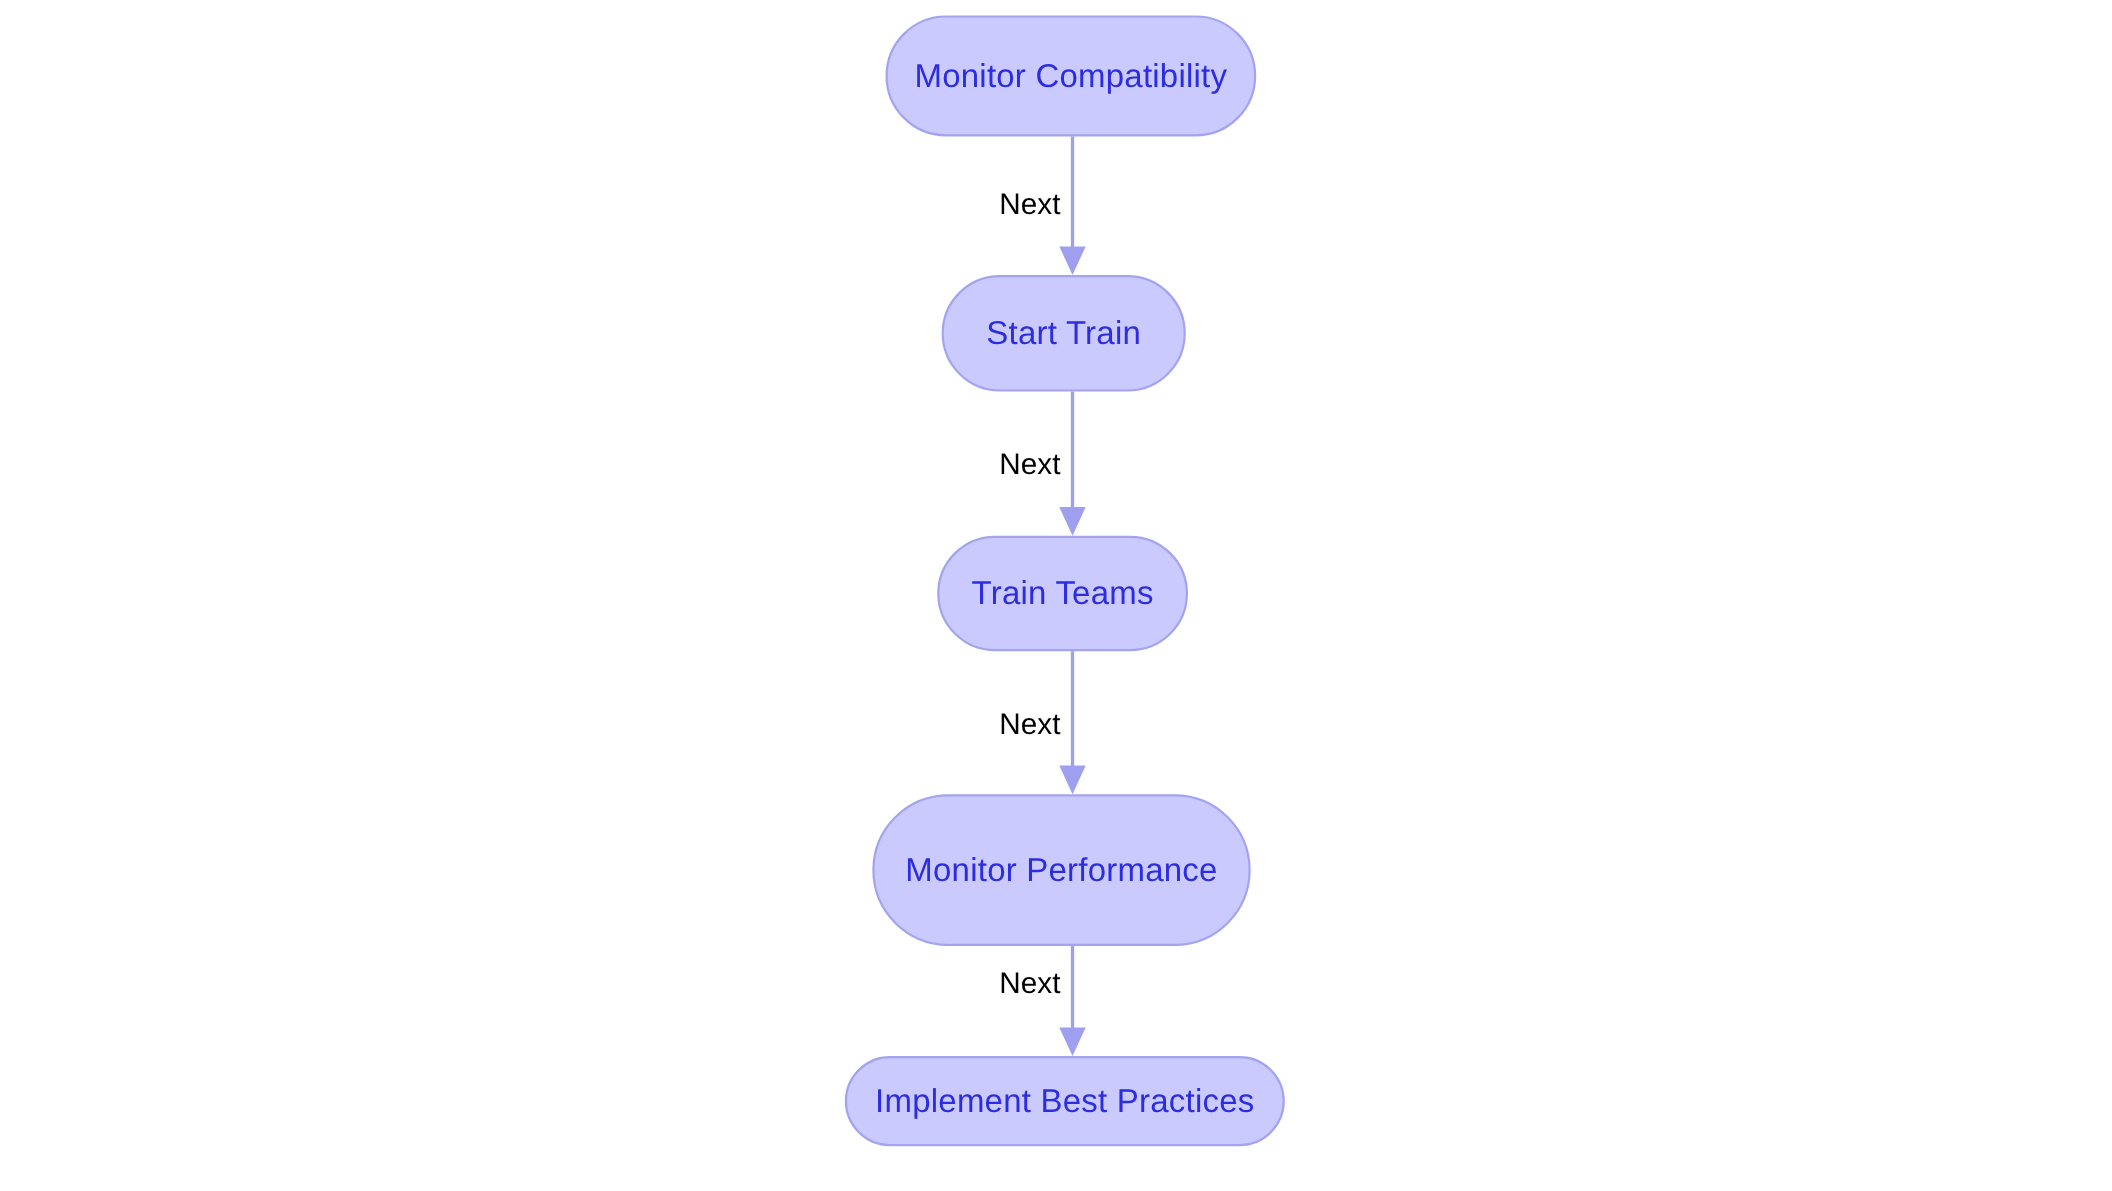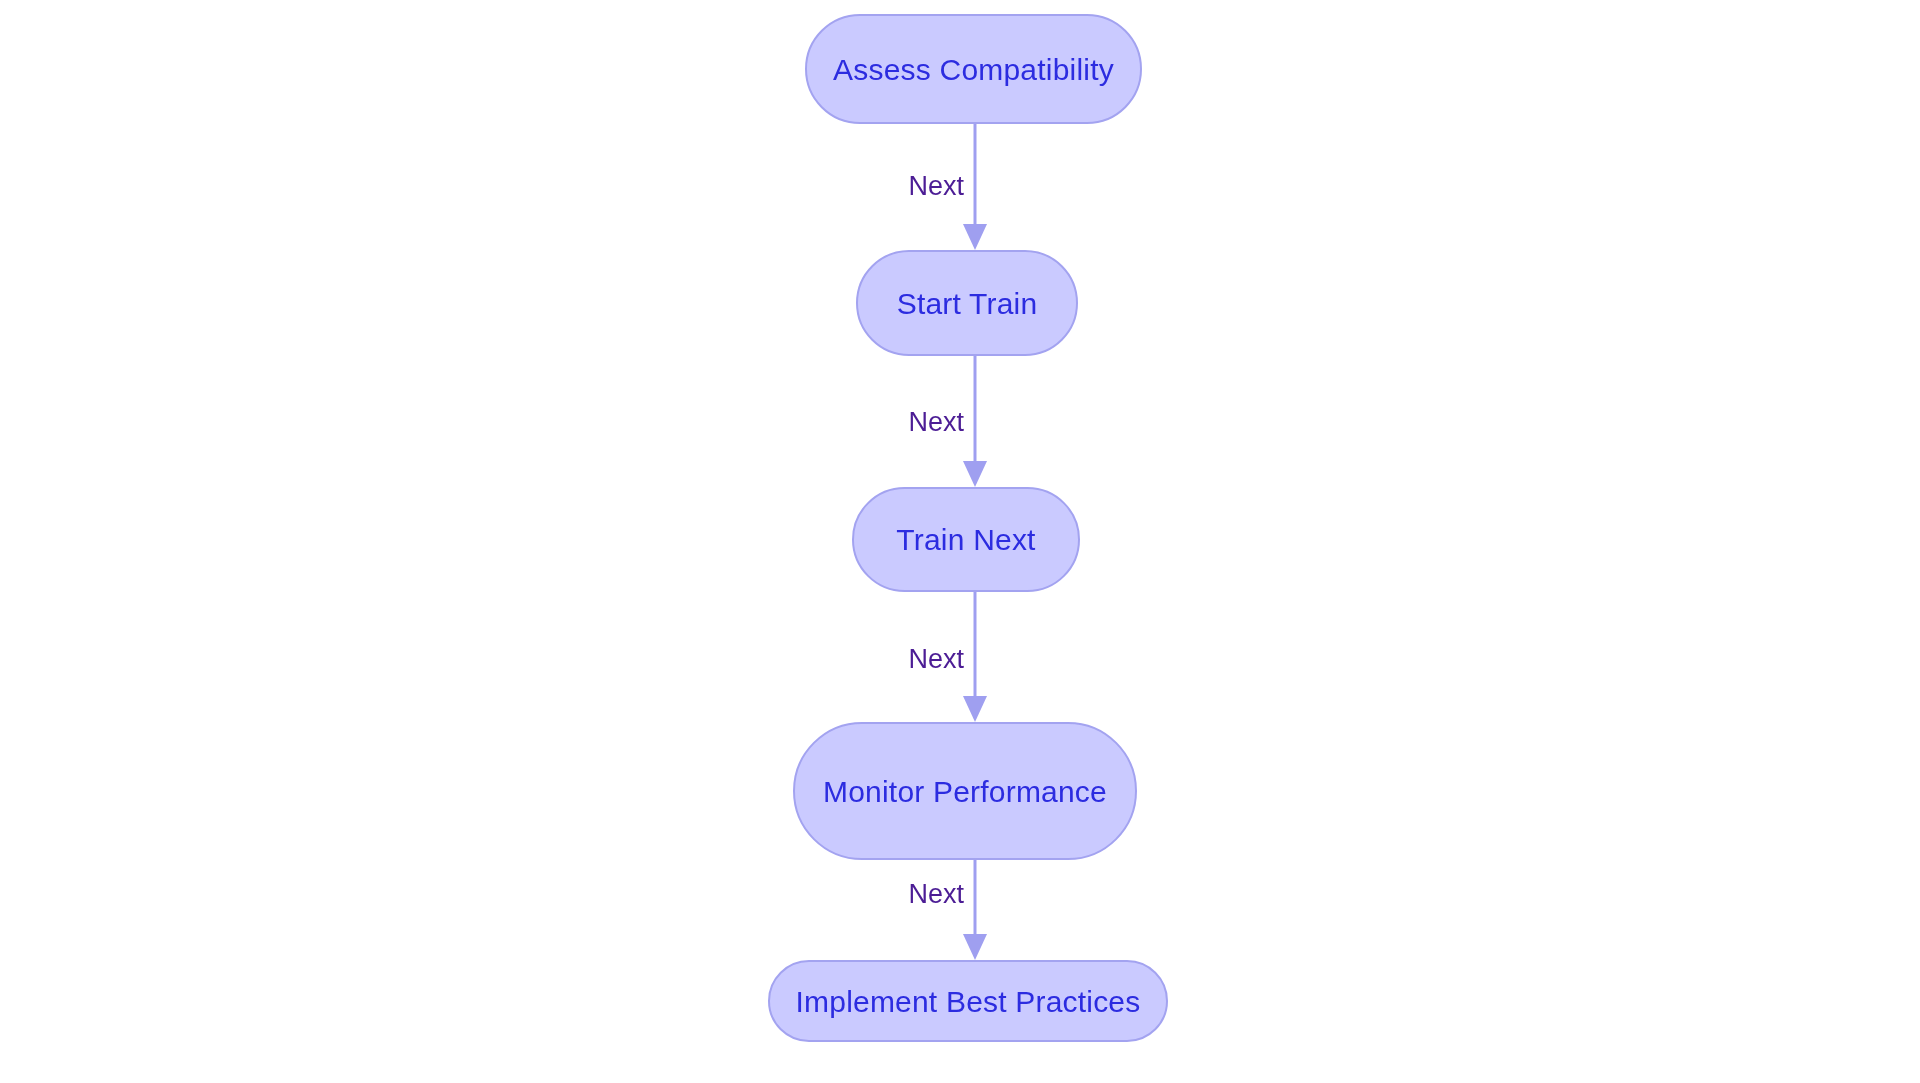--- a/index.html
+++ b/index.html
@@ -66,21 +66,21 @@
     fill: none;
   }
   .conn-head {
     fill: #9f9ff0;
     stroke: none;
   }
 
   
   .edge-label {
     position: absolute;
-    color: #4c1d95;
+    color: #000000;
     font-size: 27px;
     font-weight: 400;
     line-height: 1;
     white-space: nowrap;
     transform: translate(-100%, -50%);
     padding-right: 8px;
   }
   #edge-label-1 { left: 972px; top: 186px; }
   #edge-label-2 { left: 972px; top: 422px; }
   #edge-label-3 { left: 972px; top: 659px; }
@@ -116,29 +116,29 @@
 
   <div class="edge-label" id="edge-label-1">Next</div>
 
   <div class="edge-label" id="edge-label-2">Next</div>
 
   <div class="edge-label" id="edge-label-3">Next</div>
 
   <div class="edge-label" id="edge-label-4">Next</div>
 
   <div class="node" id="node-assess-compatibility">
-    <span class="node-label">Assess Compatibility</span>
+    <span class="node-label">Monitor Compatibility</span>
   </div>
 
   <div class="node" id="node-start-small">
     <span class="node-label">Start Train</span>
   </div>
 
   <div class="node" id="node-train-teams">
-    <span class="node-label">Train Next</span>
+    <span class="node-label">Train Teams</span>
   </div>
 
   <div class="node" id="node-monitor-performance">
     <span class="node-label">Monitor Performance</span>
   </div>
 
   <div class="node" id="node-implement-best-practices">
     <span class="node-label">Implement Best Practices</span>
   </div>
 

